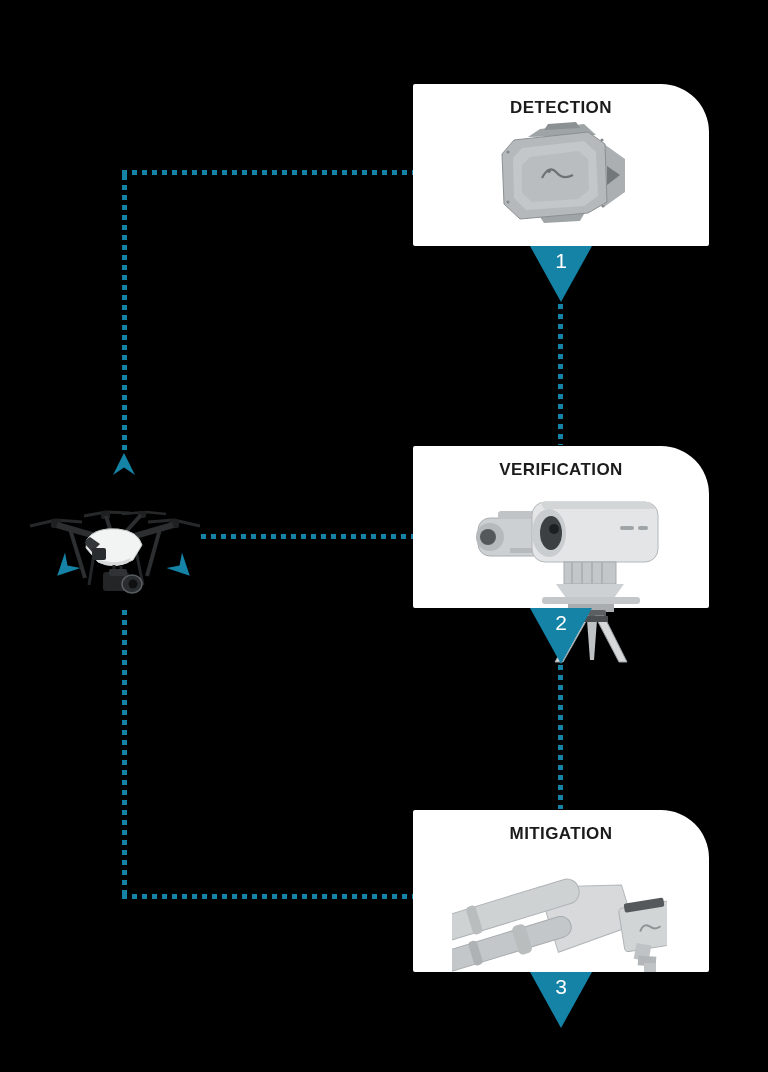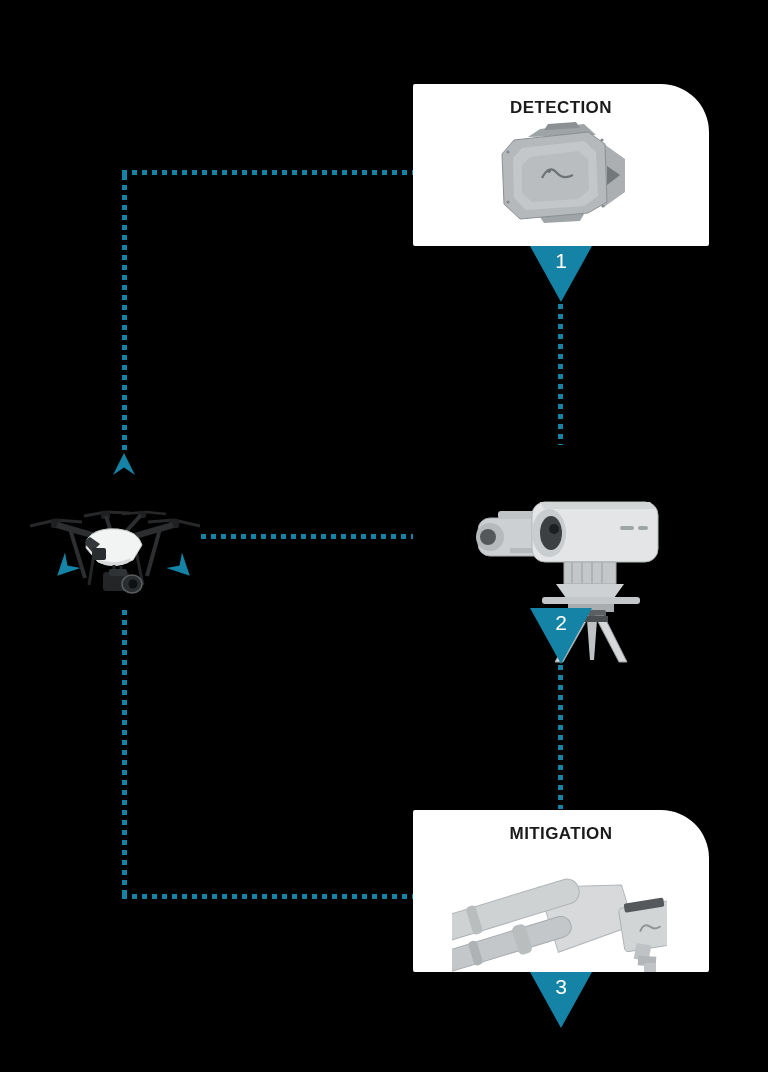--- a/index.html
+++ b/index.html
@@ -108,20 +108,23 @@
     <circle cx="57" cy="57" r="2" fill="#6d7274"></circle>
     <circle cx="16" cy="38" r="1.6" fill="#848a8c"></circle>
       <circle cx="16" cy="88" r="1.6" fill="#848a8c"></circle>
     <circle cx="110" cy="26" r="1.6" fill="#848a8c"></circle>
       <circle cx="111" cy="92" r="1.6" fill="#848a8c"></circle>
   </svg>
   <div class="tri" style="left:530px;top:246px;">
     <span class="num">1</span>
   </div>
 
+  <div class="card" style="top:446px;">
+    <div class="title">VERIFICATION</div>
+  </div>
   <svg class="dev" style="left:470px;top:482px;width:195px;height:185px;" viewBox="0 0 195 185">
 
     <rect x="8" y="36" width="94" height="38" rx="12" fill="#cdd0d2" stroke="#aaaeb0" stroke-width="1"></rect>
     <rect x="28" y="29" width="44" height="8" rx="3" fill="#c0c4c6"></rect>
     <circle cx="20" cy="55" r="14" fill="#b6babc"></circle>
     <circle cx="18" cy="55" r="8" fill="#54585b"></circle>
     <rect x="40" y="66" width="30" height="5" fill="#b6babc"></rect>
 
     <rect x="62" y="20" width="126" height="60" rx="13" fill="#e3e5e6" stroke="#b3b7b9" stroke-width="1"></rect>
     <path d="M70,20 h110 l6,7 h-112 z" fill="#d3d6d7"></path>

